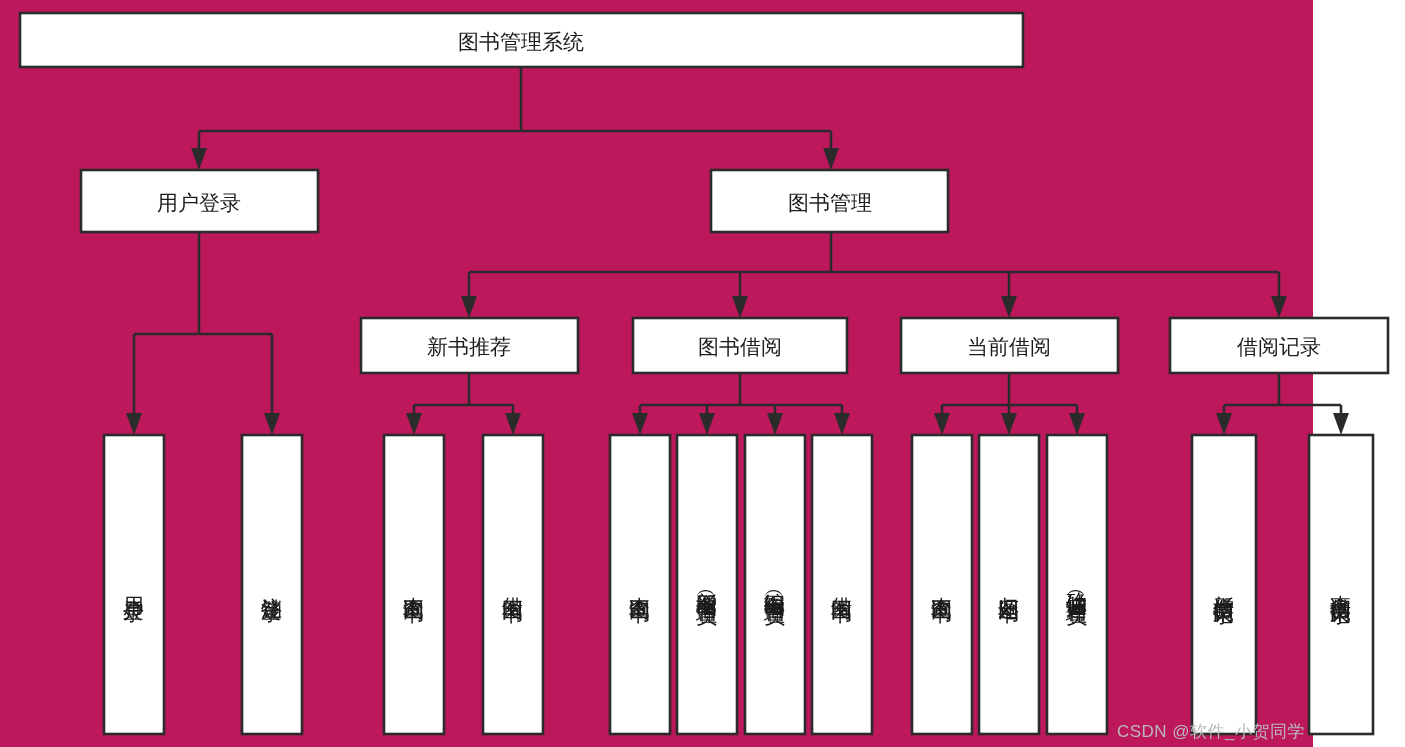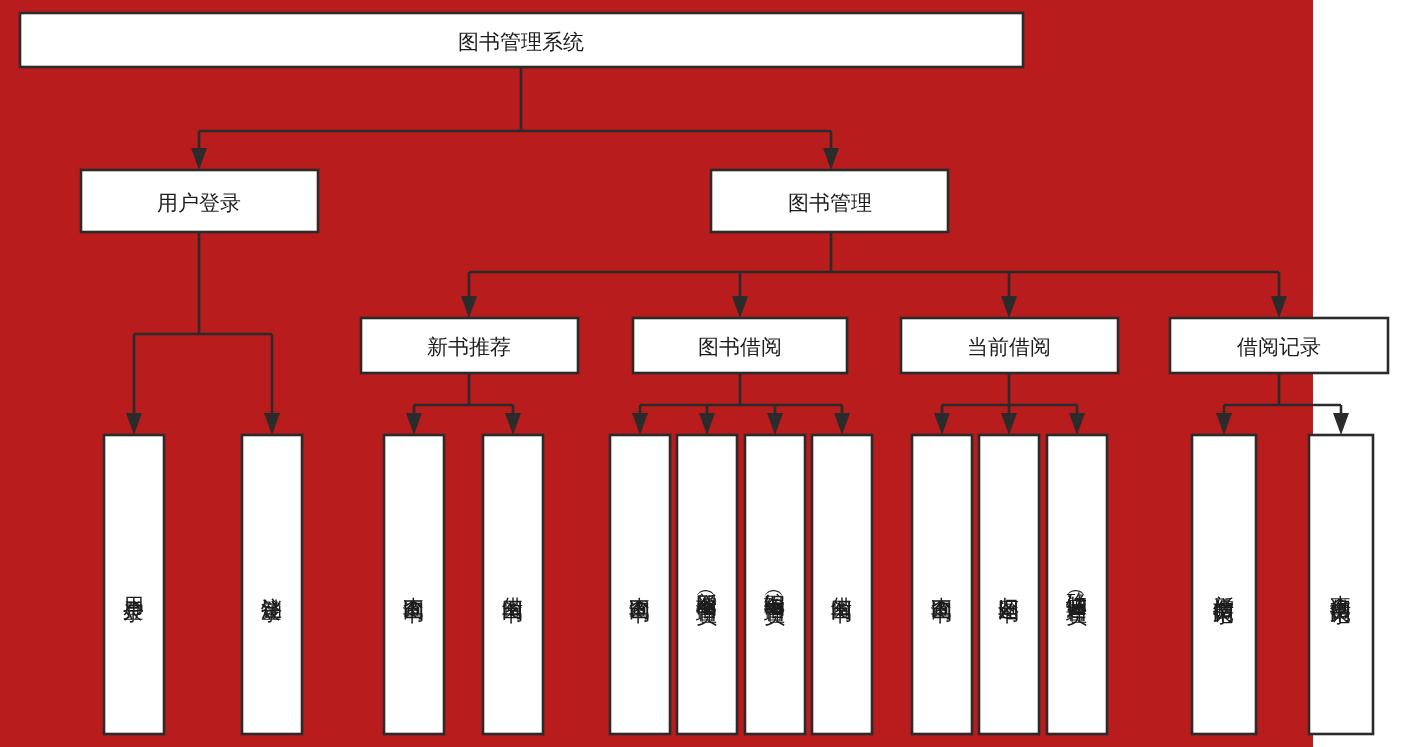--- a/index.html
+++ b/index.html
@@ -10,21 +10,21 @@
   body {
     width: 1405px;
     height: 747px;
     font-family: "Liberation Sans", "DejaVu Sans", sans-serif;
     overflow: hidden;
   }
   #diagram-root {
     position: relative;
     width: 1313px;
     height: 747px;
-    background: #b91c1c;
+    background: #be185d;
   }
   svg.diagram-canvas {
     position: absolute;
     top: 0;
     left: 0;
     width: 1405px;
     height: 747px;
   }
   .node-rect {
     fill: #ffffff;
@@ -243,14 +243,15 @@
       <text class="node-label-v" x="1224" y="584">新增借阅记录</text>
     </g>
 
     <g>
       <rect class="node-rect" x="1309" y="435" width="64" height="299"></rect>
       <text class="node-label-v" x="1341" y="584">查询借阅记录</text>
     </g>
 
   </svg>
 
+  <div class="watermark-text">CSDN @软件_小贺同学</div>
 
 </div>
 
 </body></html>

